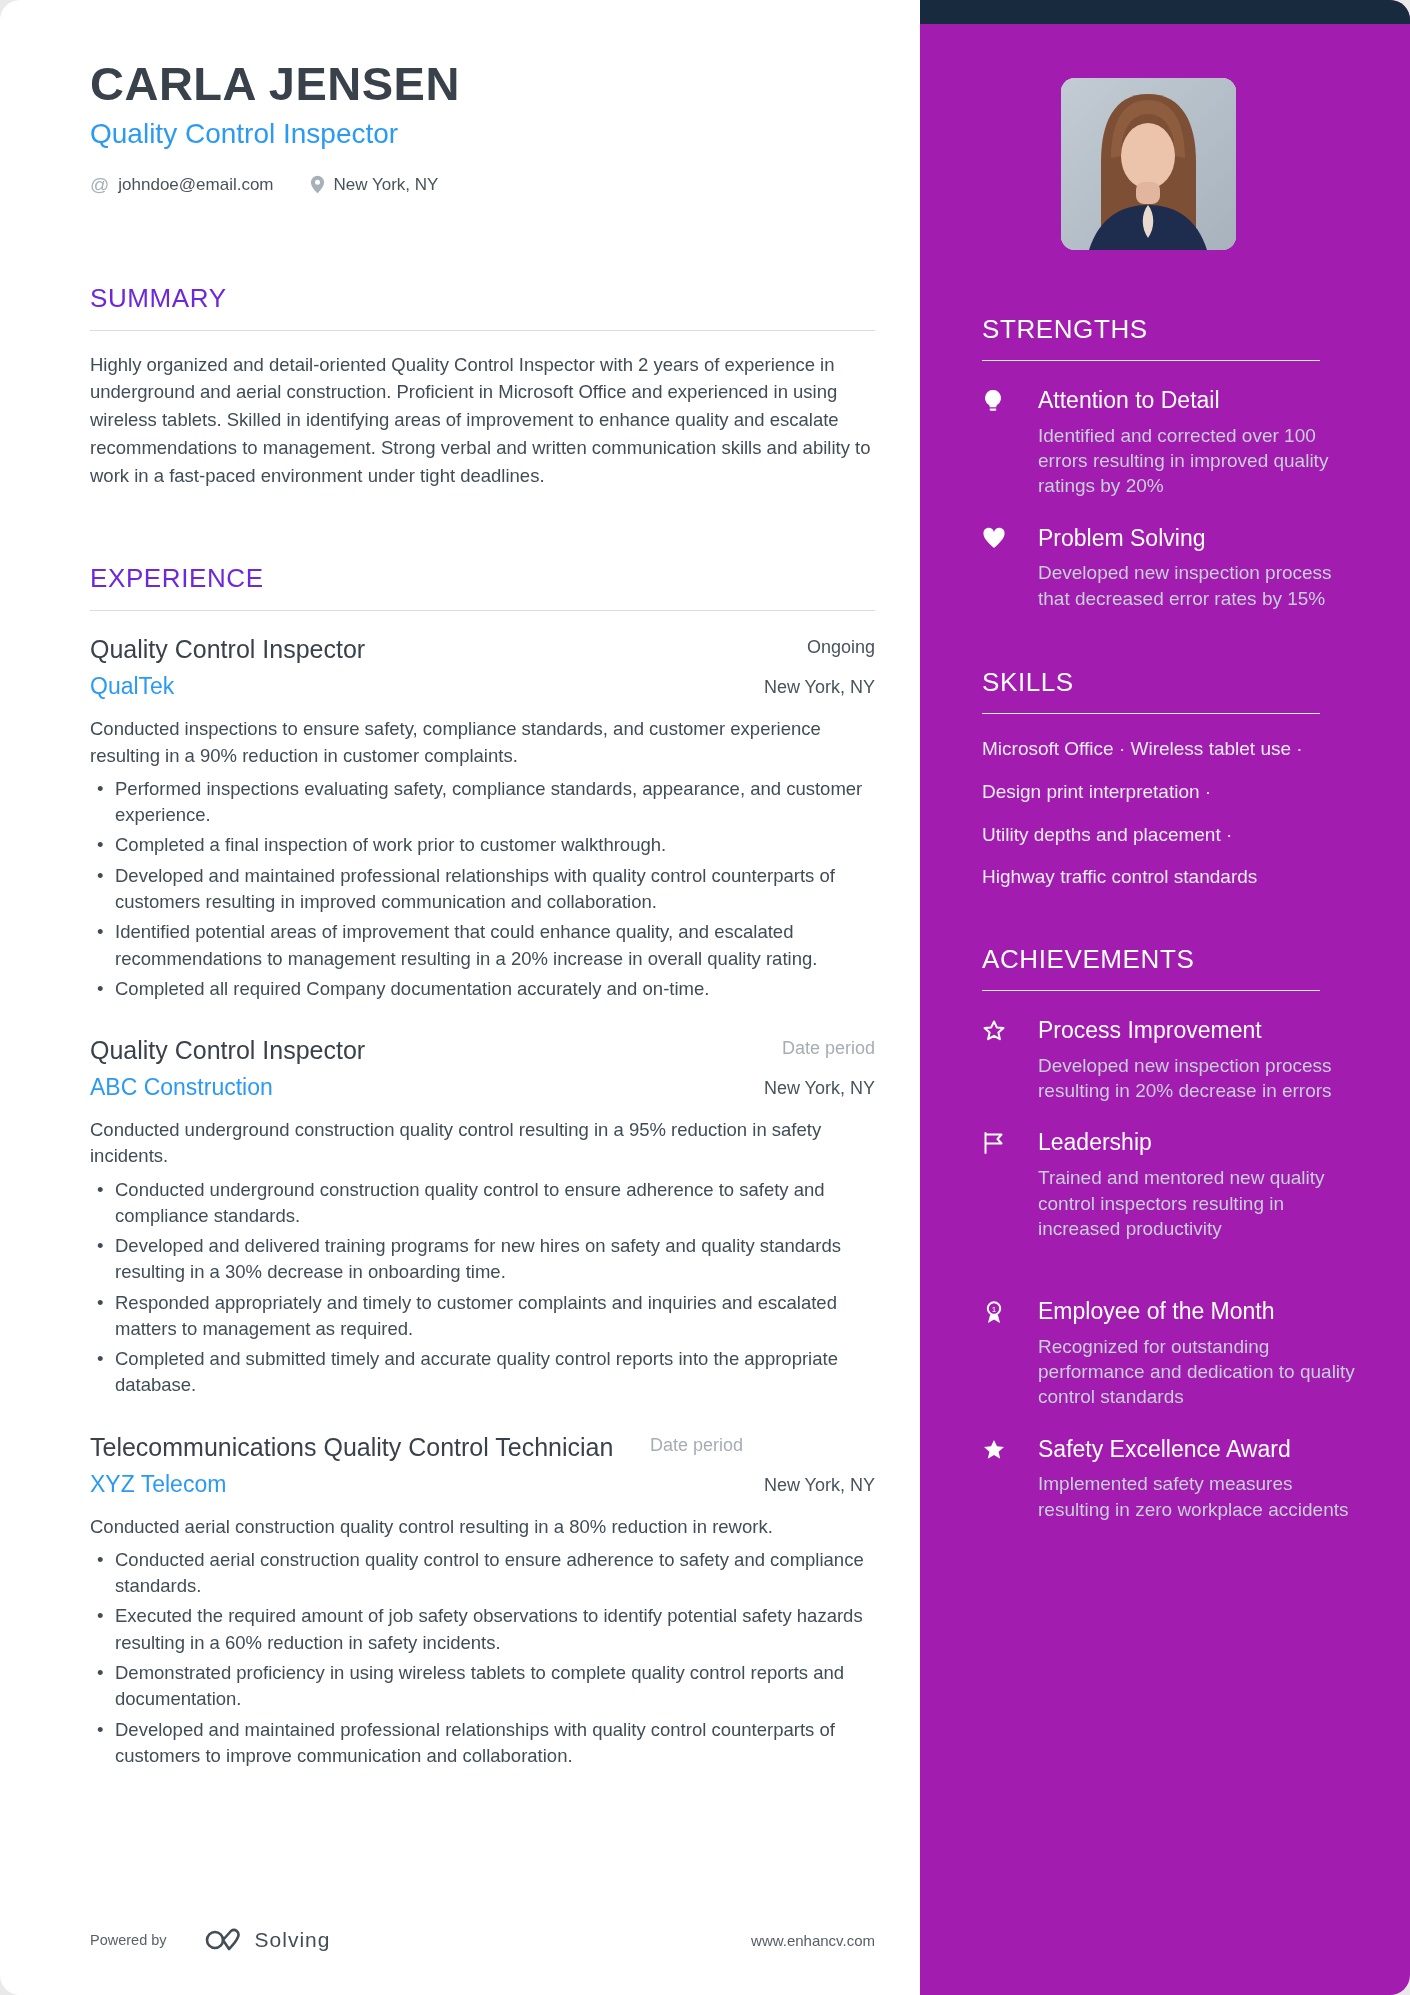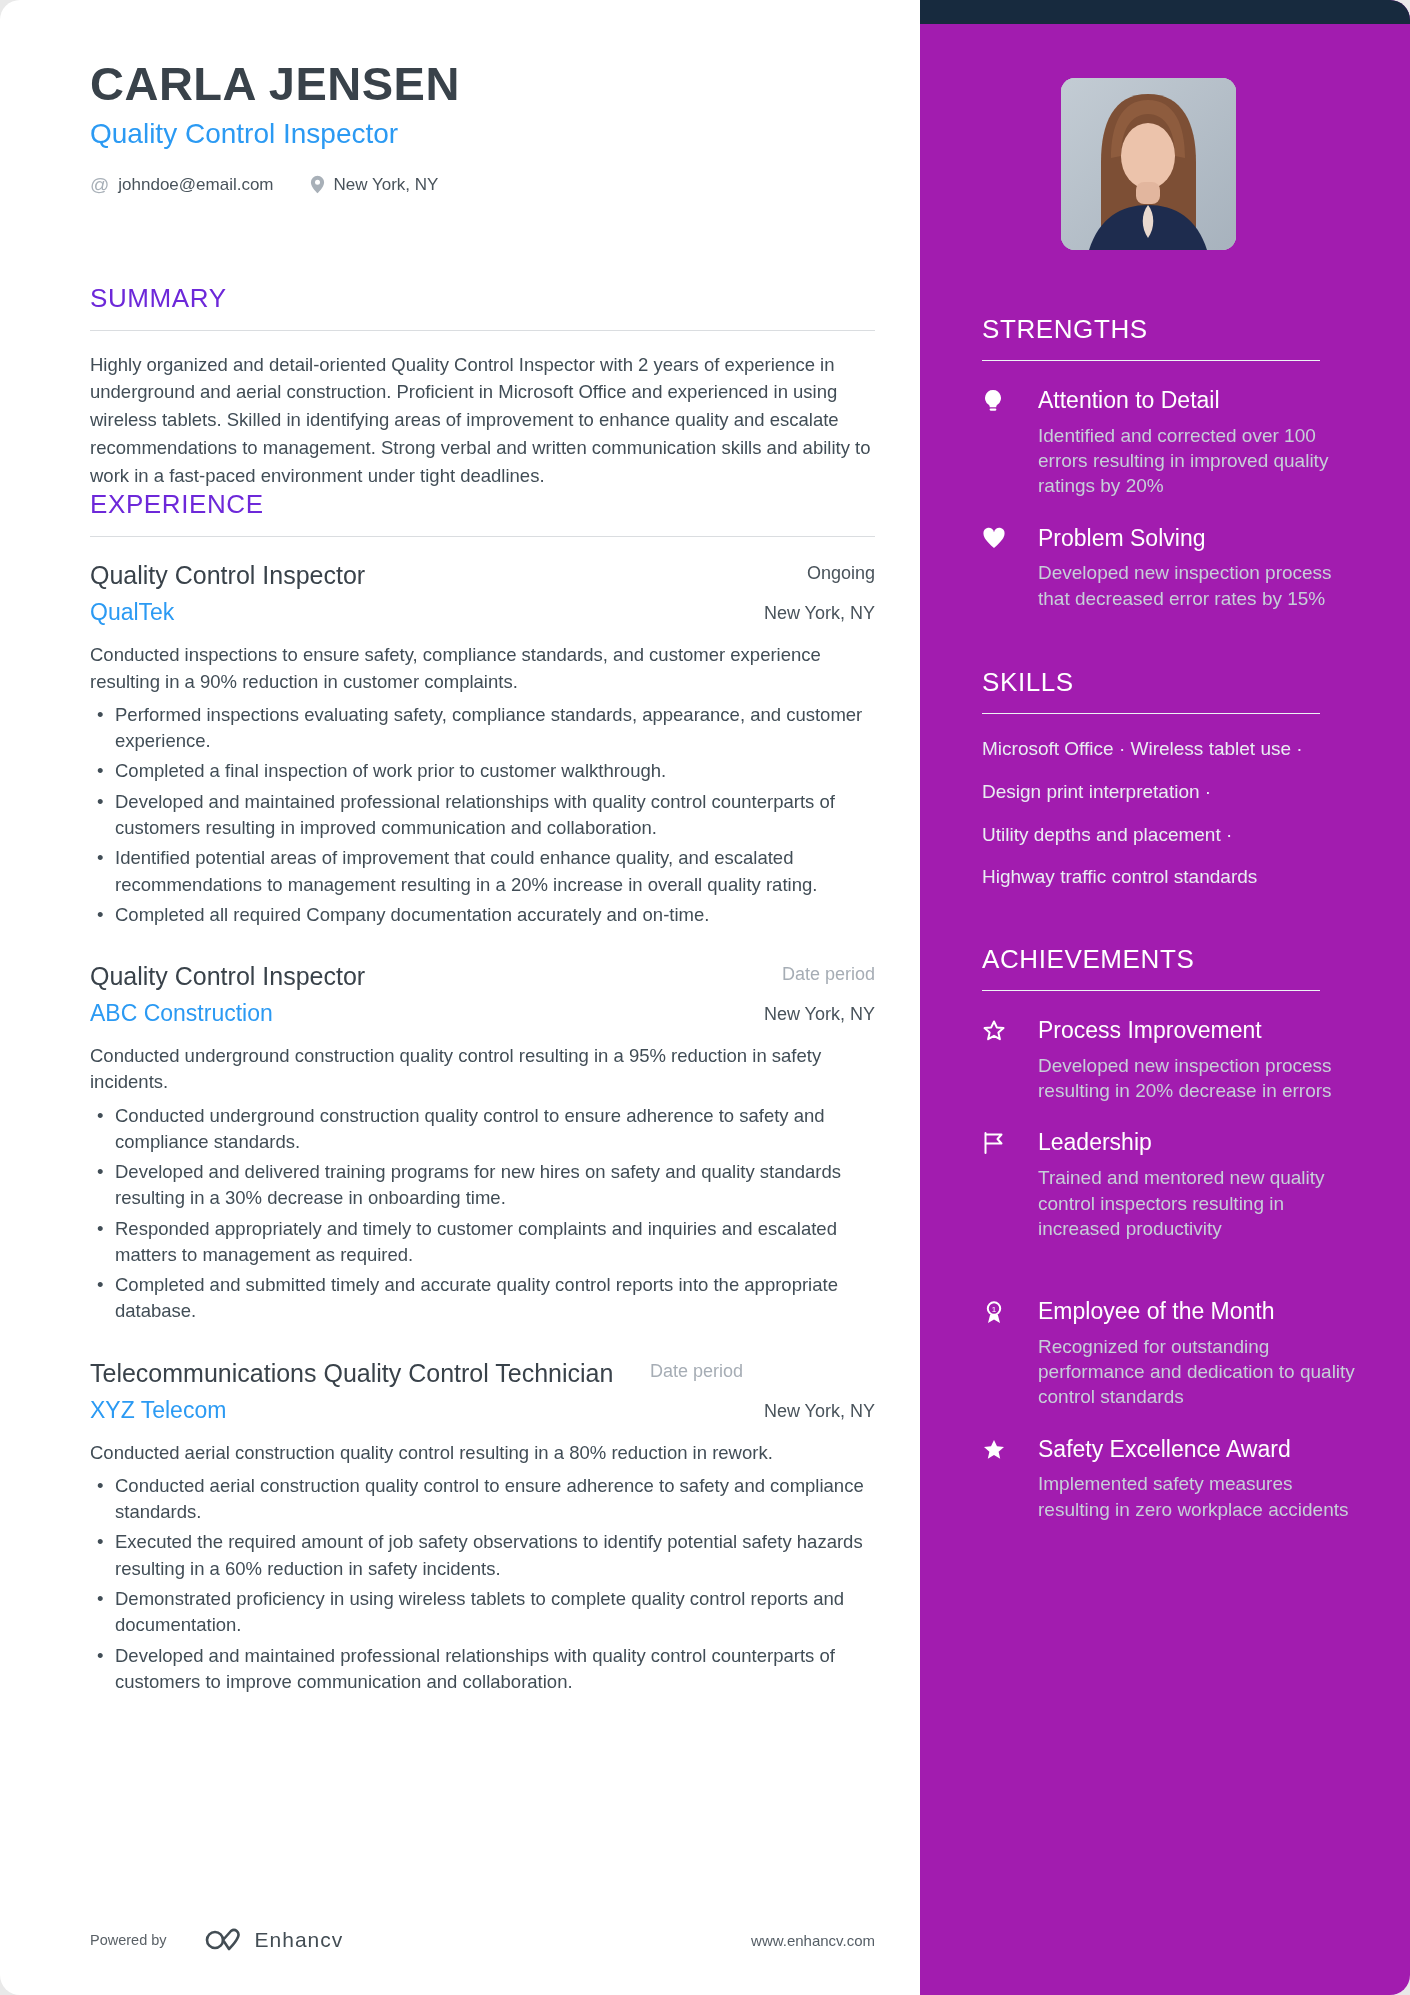--- a/index.html
+++ b/index.html
@@ -24,21 +24,21 @@
   .at-glyph { color:#a8b0b8; font-size:19px; line-height:1; }
   .pin-svg { display:block; }
 
   .sec-h {
     font-size:26px; font-weight:400; color:#6d28d9; letter-spacing:.6px;
     padding-bottom:16px; border-bottom:1px solid #dadde0;
   }
   .summary-sec { margin-top:88px; }
   .summary-text { margin-top:20px; font-size:18.5px; line-height:1.5; color:#414d56; }
 
-  .experience-sec { }
+  .experience-sec { margin-top:74px; }
   .job { margin-top:22px; }
   .job + .job { margin-top:32px; }
   .job-head { display:flex; align-items:flex-start; }
   .job-head h3 { flex:1; font-size:25px; font-weight:500; color:#39424a; line-height:1.28; }
   .job-sub { display:flex; align-items:flex-start; margin-top:8px;gap:24px; }
   .company { flex:1; font-size:23px; color:#2b9af3; font-weight:400; text-decoration:none; cursor:pointer; }
   .meta { font-size:18px; color:#49535b; white-space:nowrap; padding-top:4px; }
   .meta.light { color:#a6adb5; }
   .job-desc { margin-top:16px; font-size:18.5px; line-height:1.42; color:#414d56; }
   .job ul { margin-top:7px; list-style:none; }
@@ -172,21 +172,21 @@
 
     <footer class="footer">
       <div class="powered">
         <span class="powered-label">Powered by</span>
         <span>
           <svg class="brand-logo" width="36" height="26" viewBox="0 0 36 26">
             <circle cx="10" cy="13" r="8" fill="none" stroke="#434d54" stroke-width="2.6"></circle>
             <path d="M18 13 L26 4 C30 1 35 5 33 10 C31 15 26 20 24 22 L18 13 Z" fill="none" stroke="#434d54" stroke-width="2.6" stroke-linejoin="round"></path>
           </svg>
         </span>
-        <span class="brand-name">Enhancv</span>
+        <span class="brand-name">Solving</span>
       </div>
       <a class="footer-url">www.enhancv.com</a>
     </footer>
   </main>
 
   <aside class="sidebar">
     <div class="top-band"></div>
 
     <div class="photo">
       <svg width="175" height="172" viewBox="0 0 175 172">

